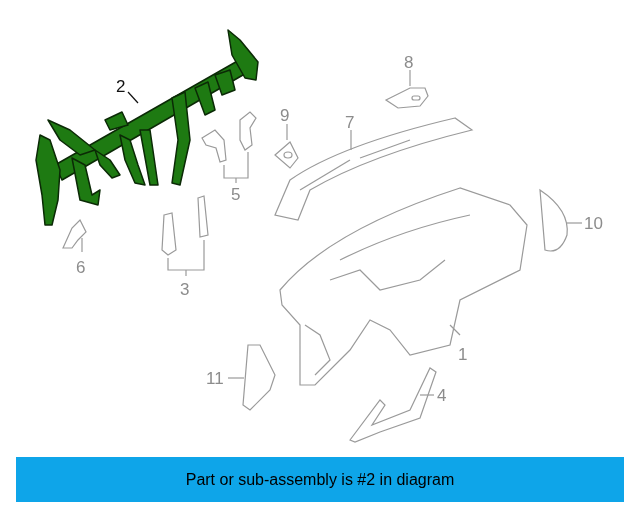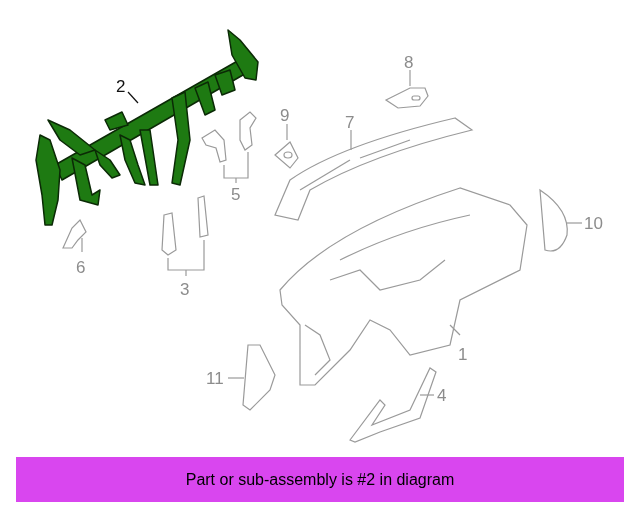--- a/index.html
+++ b/index.html
@@ -1,20 +1,20 @@
 <!DOCTYPE html>
 <html><head>
 <meta charset="utf-8">
 <style>
   html, body { margin:0; padding:0; background:#ffffff; }
   body { width:640px; height:512px; position:relative; overflow:hidden; font-family:"Liberation Sans", sans-serif; }
   #diagram { position:absolute; left:0; top:0; width:640px; height:457px; }
   .callout { font-family:"Liberation Sans", sans-serif; font-size:17px; fill:#8c8c8c; }
   .callout.active { fill:#111111; }
-  .banner { position:absolute; left:16px; top:457px; width:608px; height:45px; background:#d946ef;
+  .banner { position:absolute; left:16px; top:457px; width:608px; height:45px; background:#0ea5e9;
             display:flex; flex-direction:column; align-items:center; justify-content:center; }
   .banner span { font-family:"Liberation Sans", sans-serif; font-size:16px; line-height:17px; color:#000; }
 </style>
 </head>
 <body>
 
 <svg id="diagram" viewBox="0 0 640 457" xmlns="http://www.w3.org/2000/svg">
 
   <g fill="#1e7a12" stroke="#0b2a06" stroke-width="1.5" stroke-linejoin="round">
     <polygon points="55,165 248,55 255,68 62,180"></polygon>

